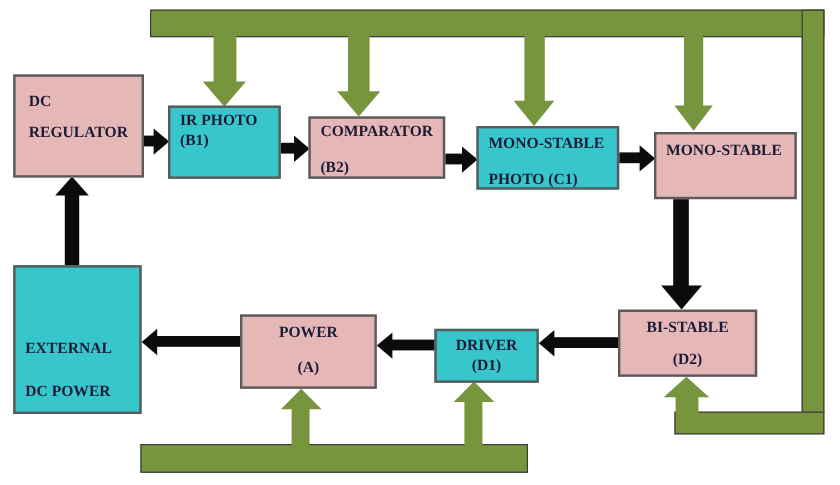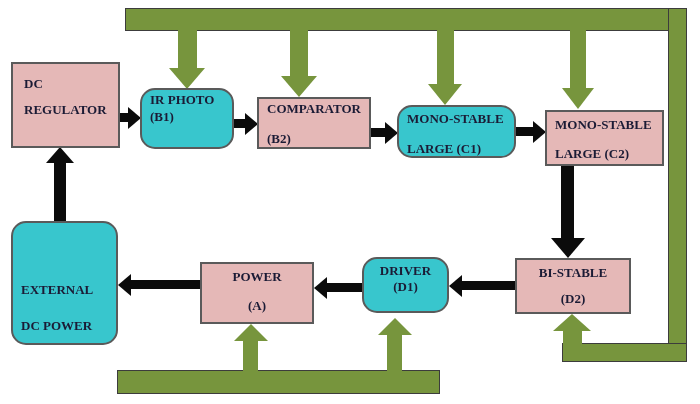--- a/index.html
+++ b/index.html
@@ -2,36 +2,36 @@
 <html style="--pink: #e5b8b7; --cyan: #38c6cd; --green: #77953d; --green-border: #3c3c3c; --block-border: #5a5a5a; --arrow-black: #0b0b0b; --text: #1b1b35; --background: #ffffff;"><head>
 <meta charset="utf-8">
 <style>
   html,body{margin:0;padding:0;background:#fff;}
   .canvas{position:relative;width:700px;height:404px;background:var(--background,#ffffff);overflow:hidden;
           font-family:"Liberation Serif","DejaVu Serif",serif;}
   
   .block{position:absolute;box-sizing:border-box;border:2px solid var(--block-border,#5a5a5a);
          color:var(--text,#1b1b35);font-weight:bold;font-size:13px;}
   .fill-pink{background:var(--pink,#e5b8b7);}
-  .fill-cyan{background:var(--cyan,#38c6cd);border-radius:15px;}
+  .fill-cyan{background:var(--cyan,#38c6cd);}
   .bl{height:16px;line-height:16px;white-space:nowrap;}
   .center .bl{text-align:center;}
   #b-dc  {left:11px; top:62px; width:109px;height:86px;padding:12px 0 16px 11px;}
   #b-dc  .bl+.bl{margin-top:10px;}
   #b-ir  {left:140px;top:88px; width:94px; height:61px;padding:2px 0 0 8px;}
   #b-ir  .bl+.bl{margin-top:1px;}
   #b-comp{left:257px;top:97px; width:114px;height:52px;padding:2px 0 0 8px;}
   #b-comp .bl+.bl{margin-top:14px;}
   #b-c1  {left:397px;top:105px;width:119px;height:53px;padding:4px 0 0 8px;}
   #b-c1  .bl+.bl{margin-top:14px;}
   #b-c2  {left:545px;top:110px;width:119px;height:56px;padding:5px 0 0 8px;}
   #b-c2  .bl+.bl{margin-top:13px;}
   #b-d2  {left:515px;top:258px;width:116px;height:56px;padding:5px 0 0 0;}
   #b-d2  .bl+.bl{margin-top:10px;}
-  #b-d1  {left:362px;top:257px;width:87px; height:56px;padding:4px 0 0 0;font-family:Liberation Serif, serif;}
+  #b-d1  {left:362px;top:274px;width:87px; height:45px;padding:4px 0 0 0;font-family:Liberation Serif, serif;}
   #b-d1  .bl+.bl{}
   #b-a   {left:200px;top:262px;width:114px;height:62px;padding:5px 0 0 0;}
   #b-a   .bl+.bl{margin-top:13px;}
   #b-ext {left:11px; top:221px;width:107px;height:124px;padding:59px 0 0 8px;}
   #b-ext .bl+.bl{margin-top:20px;}
   
   .gbar{position:absolute;box-sizing:border-box;background:var(--green,#77953d);
         border:1px solid var(--green-border,#3c3c3c);}
   #gb-top   {left:125px;top:8px;  width:562px;height:23px;}
   #gb-right {left:668px;top:8px;  width:19px; height:336px;}
@@ -142,26 +142,25 @@
     <div class="bl">(B1)</div>
   </div>
 
   <div class="block fill-pink" id="b-comp">
     <div class="bl">COMPARATOR</div>
     <div class="bl">(B2)</div>
   </div>
 
   <div class="block fill-cyan" id="b-c1">
     <div class="bl">MONO-STABLE</div>
-    <div class="bl">LARGE (C1)</div>
+    <div class="bl">PHOTO (C1)</div>
   </div>
 
   <div class="block fill-pink" id="b-c2">
     <div class="bl">MONO-STABLE</div>
-    <div class="bl">LARGE (C2)</div>
   </div>
 
   <div class="block fill-pink center" id="b-d2">
     <div class="bl">BI-STABLE</div>
     <div class="bl">(D2)</div>
   </div>
 
   <div class="block fill-cyan center" id="b-d1">
     <div class="bl">DRIVER</div>
     <div class="bl">(D1)</div>

